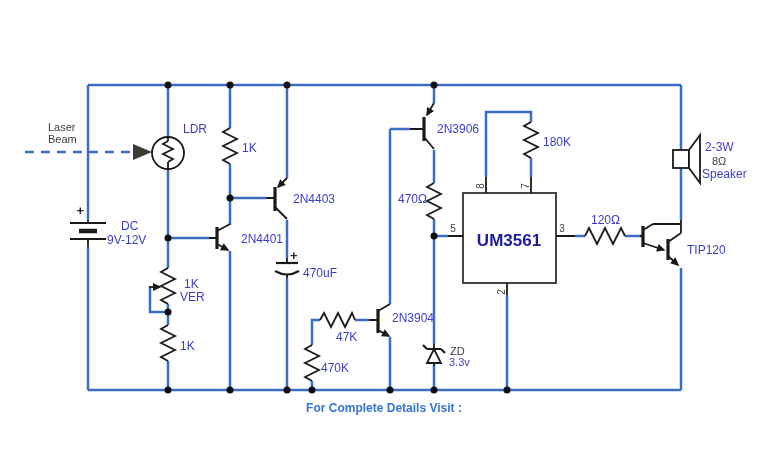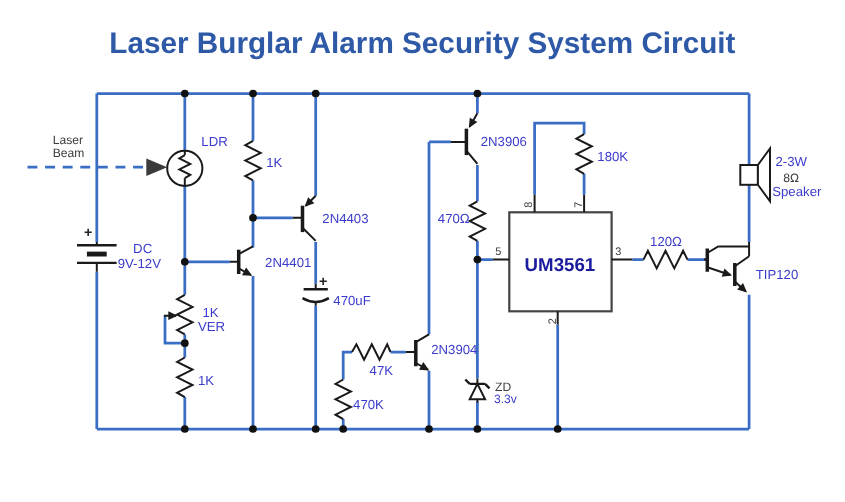--- a/index.html
+++ b/index.html
@@ -23,21 +23,20 @@
   #footer1{position:absolute;top:401px;left:0;width:768px;text-align:center;
            font-size:12px;font-weight:bold;color:#3474d4;}
   #footer2{position:absolute;top:413px;left:0;width:768px;text-align:center;
            font-size:21px;font-weight:bold;color:#595959;}
 </style>
 </head>
 <body>
 
 <div id="screen">
 
-  <div id="title">Laser Burglar Alarm Security System Circuit</div>
 
   <svg id="schematic" width="768" height="456" viewBox="0 0 768 456">
     <defs>
       <marker id="arr" markerWidth="11" markerHeight="11" refX="8" refY="5" orient="auto" markerUnits="userSpaceOnUse">
         <path d="M1,1 L9.5,5 L1,9 z" fill="#1a1a1a"></path>
       </marker>
     </defs>
 
     <path class="wire" d="M88,85 H681 M88,85 V220 M88,247 V390 M88,390 H681 M681,85 V150 M681,168 V220 M681,268 V390"></path>
     <path class="wire" d="M168,85 V137 M168,169 V268 M150,287 V312 H168 M168,304 V325 M168,361 V390
@@ -174,14 +173,15 @@
     <text class="pin" x="502" y="295" text-anchor="middle" transform="rotate(-90 502 292)">2</text>
     <text class="dark" x="450" y="355">ZD</text>
     <text class="lbl-sm" x="449" y="366">3.3v</text>
     <text class="lbl" x="591" y="224">120Ω</text>
     <text class="lbl" x="687" y="254">TIP120</text>
     <text class="lbl" x="705" y="151">2-3W</text>
     <text class="dark" x="712" y="165">8Ω</text>
     <text class="lbl" x="702" y="178">Speaker</text>
   </svg>
 
+  <div id="footer1">For Complete Details Visit :</div>
 
 </div>
 
 </body></html>

